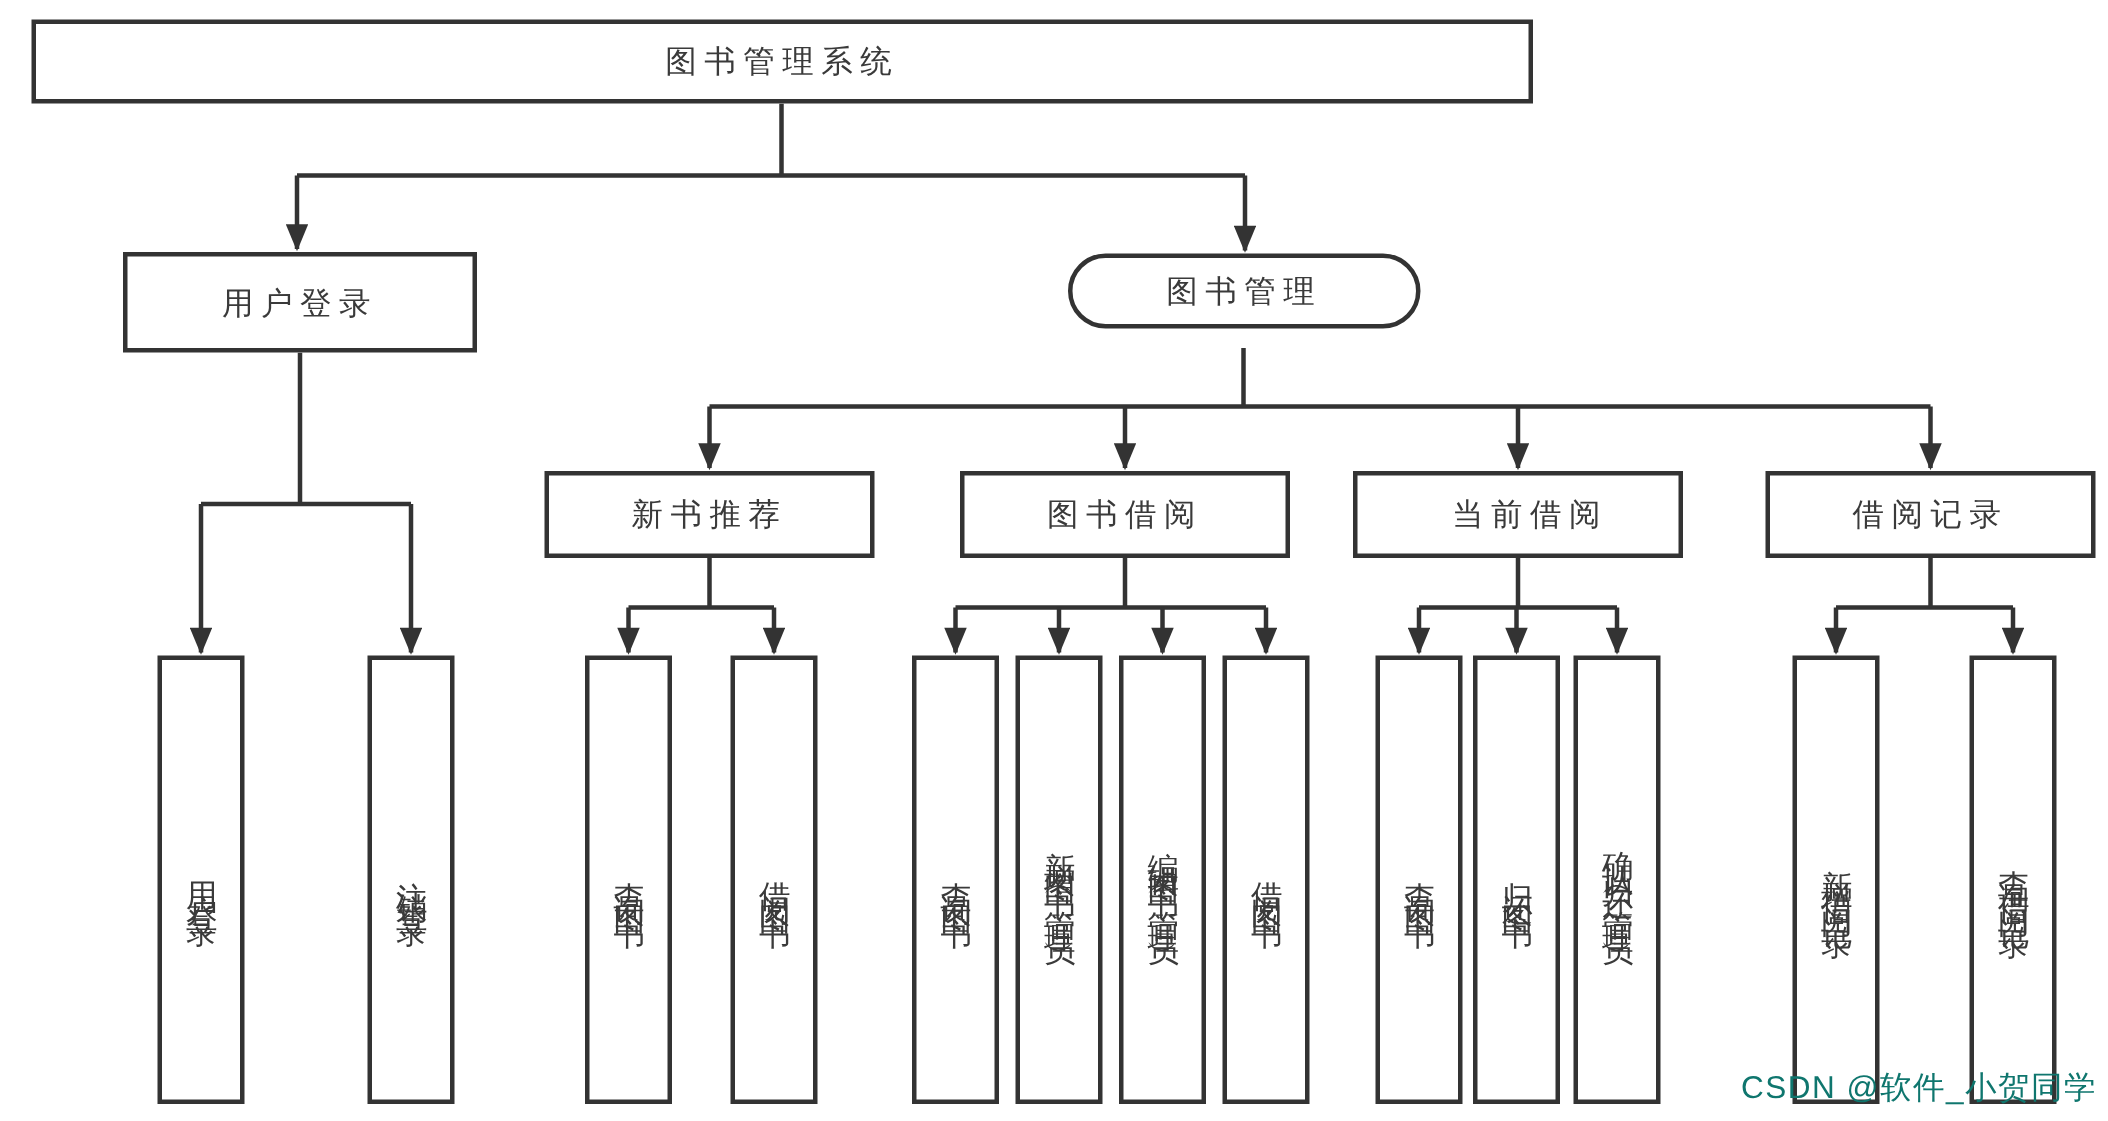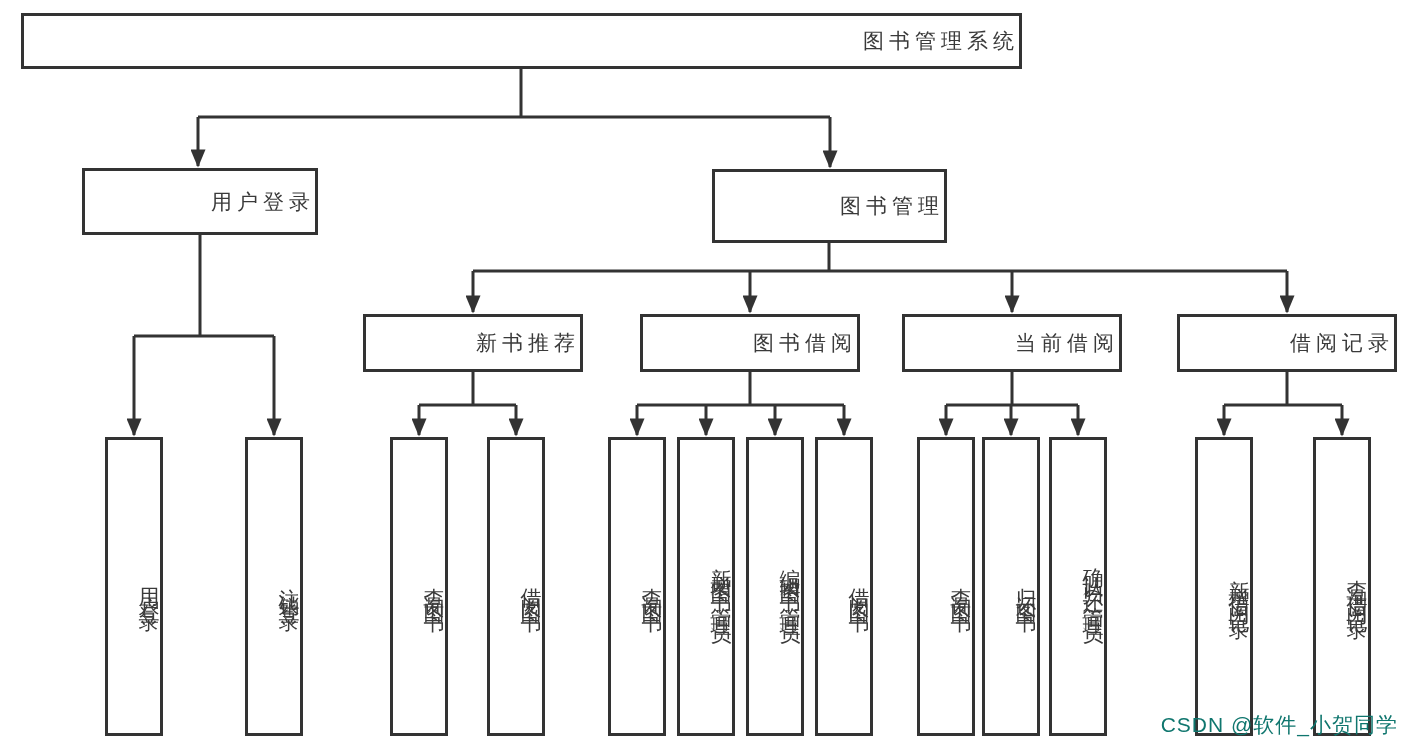--- a/index.html
+++ b/index.html
@@ -23,21 +23,21 @@
     stroke-width: 3;
     fill: none;
   }
   .node {
     position: absolute;
     box-sizing: border-box;
     border: 3px solid #333333;
     background: #ffffff;
     display: flex;
     align-items: center;
-    justify-content: flex-end;
+    justify-content: center;
     color: #3a3a3a;
   }
   .hnode span {
     font-size: 21px;
     letter-spacing: 5px;
     white-space: nowrap;
   }
   .vnode span {
     writing-mode: vertical-rl;
     text-orientation: mixed;
@@ -98,21 +98,21 @@
     <line x1="1342" y1="405" x2="1342" y2="435" marker-end="url(#ah)"></line>
   </svg>
 
   <div class="node hnode" style="left:21px; top:13px; width:1001px; height:56px;">
     <span>图书管理系统</span>
   </div>
 
   <div class="node hnode" style="left:82px; top:168px; width:236px; height:67px;">
     <span>用户登录</span>
   </div>
-  <div class="node hnode" style="left:712px; top:169px; width:235px; height:74px;">
+  <div class="node hnode" style="left:712px; top:169px; width:235px; height:50px;border-radius:27px;">
     <span>图书管理</span>
   </div>
 
   <div class="node hnode" style="left:640px; top:314px; width:220px; height:58px;">
     <span>图书借阅</span>
   </div>
   <div class="node hnode" style="left:363px; top:314px; width:220px; height:58px;">
     <span>新书推荐</span>
   </div>
   <div class="node hnode" style="left:902px; top:314px; width:220px; height:58px;padding-left:16px;">

